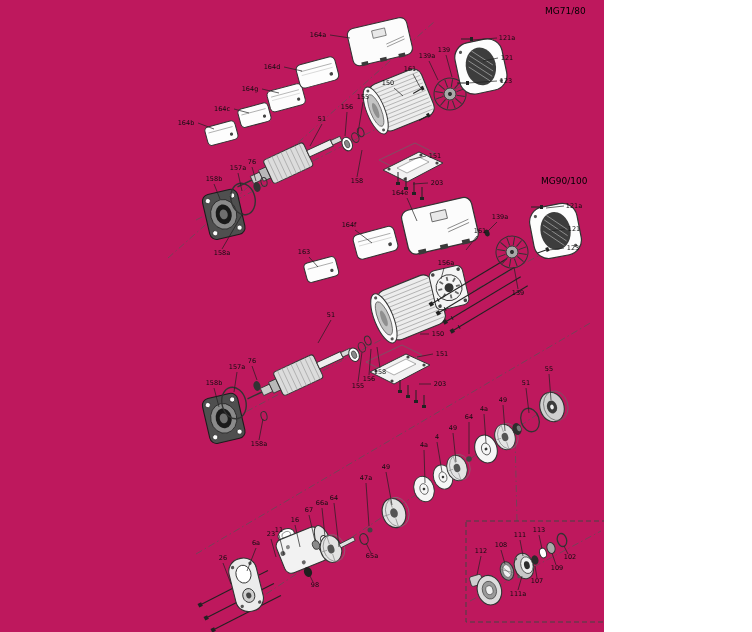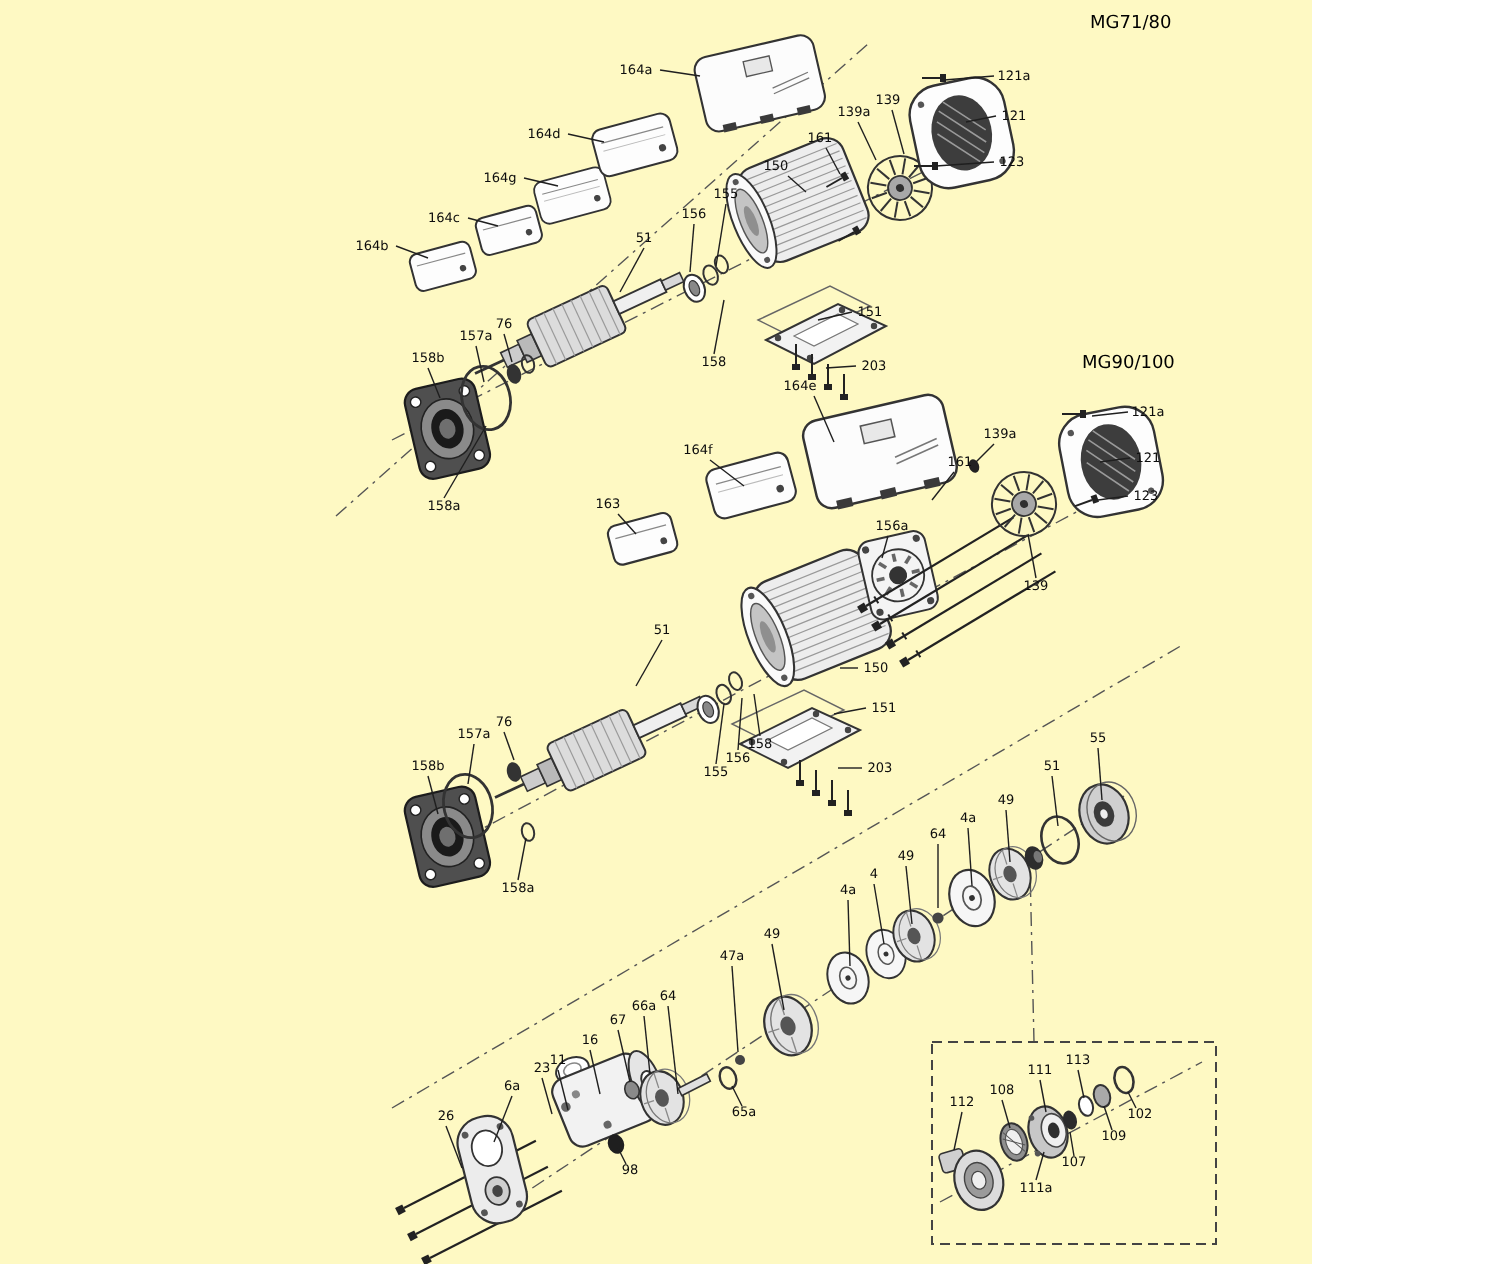--- a/index.html
+++ b/index.html
@@ -1,16 +1,16 @@
 <!DOCTYPE html>
 <html><head>
 <meta charset="utf-8">
 <style>
   html,body{margin:0;padding:0;background:#ffffff;}
-  .stage{width:656px;height:632px;position:relative;background:#fef9c3;overflow:hidden;}
+  .stage{width:604px;height:632px;position:relative;background:#be185d;overflow:hidden;}
   svg{display:block;font-family:"DejaVu Sans",sans-serif;}
   .hdr{font-size:9px;fill:#000;font-family:"DejaVu Sans",sans-serif;}
   .lbl{font-size:6.5px;fill:#0d0d0d;font-family:"DejaVu Sans",sans-serif;}
   .ldr{stroke:#1f1f1f;stroke-width:0.7;}
   .dash{stroke:#555;stroke-width:0.7;fill:none;stroke-dasharray:7 3 1.5 3;}
   .box{stroke:#444;stroke-width:1;fill:none;stroke-dasharray:5 3;}
 </style>
 </head>
 <body>
 

